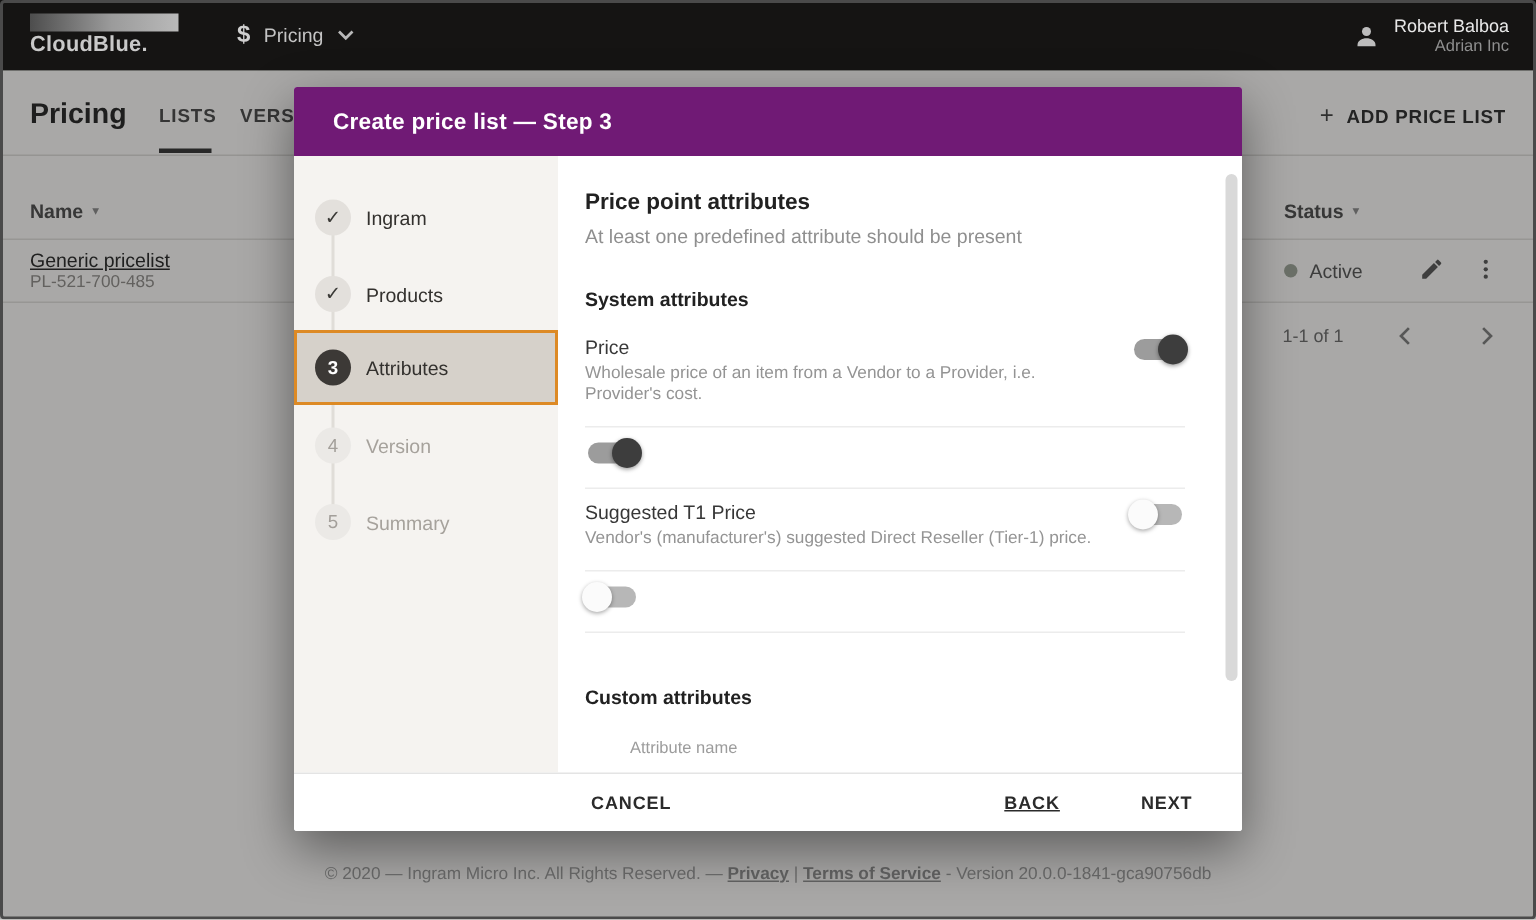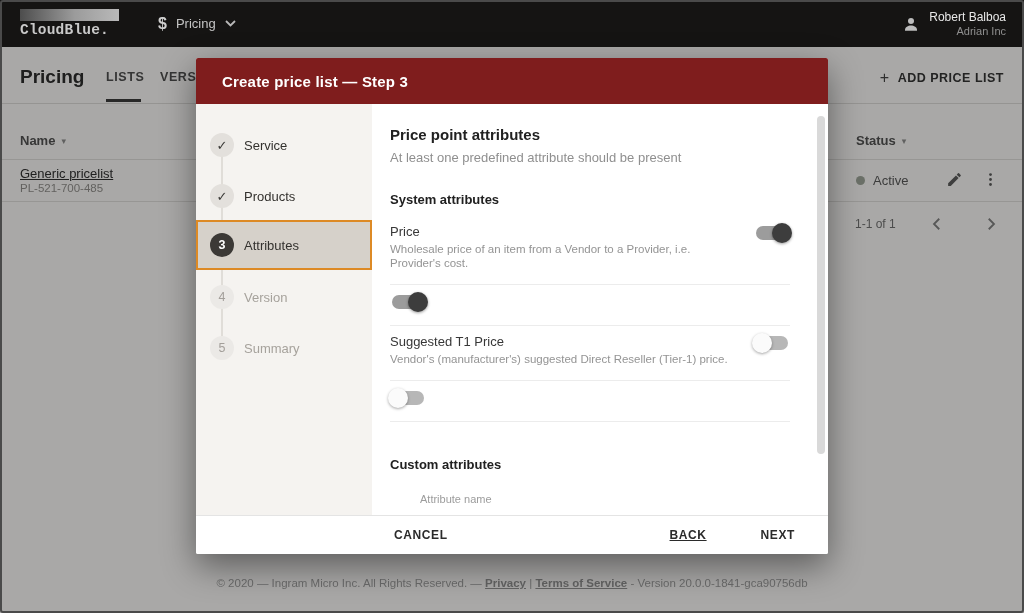--- a/index.html
+++ b/index.html
@@ -4,21 +4,21 @@
 <style>
   * { margin:0; padding:0; box-sizing:border-box; }
   html,body { width:1024px; height:613px; }
   body { font-family:"Liberation Sans","DejaVu Sans",sans-serif; background:#f2f1ef; }
   .app { position:relative; width:1024px; height:613px; background:#f2f1ef; overflow:hidden; }
   .app::after { content:""; position:absolute; inset:0; border:2px solid #4a4a4a; border-radius:3px; pointer-events:none; z-index:60; }
 
   
   .topbar { position:absolute; top:0; left:0; right:0; height:47px; background:#151413; z-index:6;
             display:flex; align-items:center; box-shadow:0 1px 0 rgba(255,255,255,.08); }
-  .logo { position:absolute; left:20px; top:9px;font-family:Liberation Mono, monospace; }
+  .logo { position:absolute; left:20px; top:9px; }
   .logo-bar { width:99px; height:12px; background:linear-gradient(90deg,#4d4d4d 0%,#9b9b9b 55%,#b9b9b9 100%); }
   .logo-text { color:#c9c9c9; font-weight:700; font-size:14.5px; letter-spacing:.2px; margin-top:1px; }
   .nav-item { position:absolute; left:158px; top:0; height:47px; display:flex; align-items:center; gap:9px; cursor:pointer; }
   .dollar { color:#cfcfcf; font-size:16px; font-weight:700; }
   .nav-label { color:#c4c4c4; font-size:13px; }
   .user { position:absolute; right:18px; top:0; height:47px; display:flex; align-items:center; gap:9px; }
   .user-texts { text-align:right; }
   .user-name { color:#e8e8e8; font-size:12px; }
   .user-org { color:#8f8f8f; font-size:11px; margin-top:1px; }
 
@@ -48,21 +48,21 @@
   .page-chev { position:absolute; top:215px; width:18px; height:18px; cursor:pointer; }
   .chev-prev { left:928px; } .chev-next { left:982px; }
 
   .page-footer { position:absolute; left:0; right:0; top:577px; text-align:center; font-size:11.5px; color:#9a9a9a; }
   .page-footer a { color:#8f8f8f; font-weight:700; text-decoration:underline; cursor:pointer; }
 
   
   .overlay { position:absolute; top:47px; left:0; right:0; bottom:0; background:rgba(0,0,0,.30); z-index:8; }
   .modal { position:absolute; left:196px; top:58px; width:632px; height:496px; background:#fff; z-index:10;
            border-radius:2px; box-shadow:0 12px 34px rgba(0,0,0,.45); overflow:hidden; }
-  .modal-header { height:46px; background:#7f1d1d; display:flex; align-items:center; padding-left:26px; }
+  .modal-header { height:46px; background:#701a75; display:flex; align-items:center; padding-left:26px; }
   .modal-title { color:#fff; font-size:15px; font-weight:700; letter-spacing:.2px; }
   .modal-body { position:absolute; top:46px; left:0; right:0; bottom:39px; }
 
   .steps { position:absolute; left:0; top:0; bottom:0; width:176px; background:#f5f3f0; }
   .connector { position:absolute; left:25px; top:42px; width:2px; height:205px; background:#e0ddd8; }
   .step { position:absolute; left:0; width:176px; height:50px; display:flex; align-items:center; padding-left:14px; gap:10px; cursor:pointer; }
   .s0{top:16px} .s1{top:67px} .s2{top:116px} .s3{top:168px} .s4{top:219px}
   .step-circle { width:24px; height:24px; border-radius:50%; display:flex; align-items:center; justify-content:center; font-size:12.5px; flex:0 0 24px; }
   .step.done .step-circle { background:#e3e0dc; color:#3b3a37; font-size:13px; font-weight:700; }
   .step.active .step-circle { background:#3c3936; color:#fff; font-weight:700; }
@@ -204,21 +204,21 @@
       <span class="modal-title">Create price list — Step 3</span>
     </div>
 
     <div class="modal-body">
 
       <div class="steps">
         <div class="connector"></div>
 
         <div class="step done s0">
           <span class="step-circle">✓</span>
-          <span class="step-label">Service</span>
+          <span class="step-label">Ingram</span>
         </div>
         <div class="step done s1">
           <span class="step-circle">✓</span>
           <span class="step-label">Products</span>
         </div>
         <div class="step active s2">
           <span class="step-circle">3</span>
           <span class="step-label">Attributes</span>
         </div>
         <div class="step todo s3">

